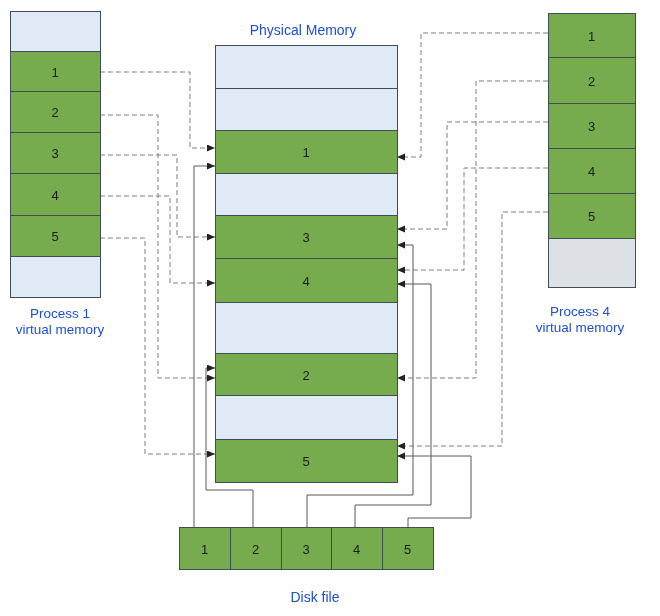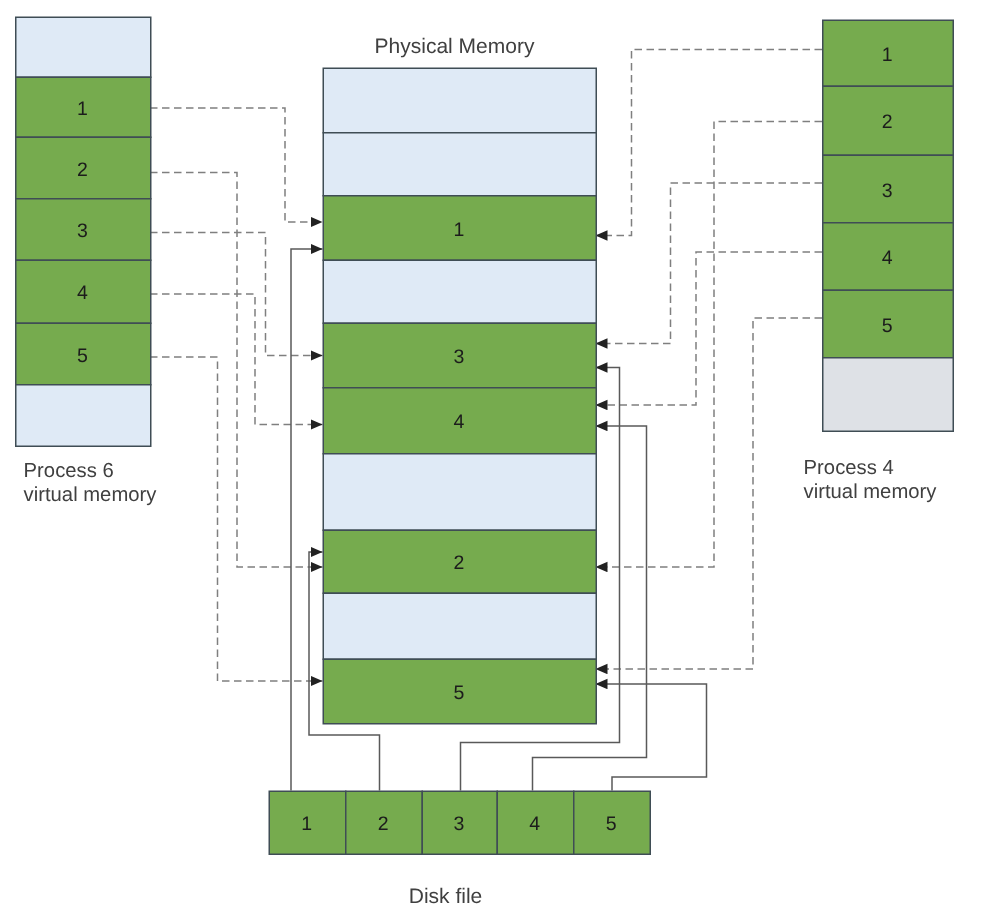--- a/index.html
+++ b/index.html
@@ -7,24 +7,24 @@
     position:relative;
     width:660px;height:616px;
     background:#ffffff;
     font-family:"Liberation Sans", sans-serif;
     overflow:hidden;
   }
   #diagram-svg{position:absolute;left:0;top:0;}
   .lbl{
     position:absolute;
     transform:translateX(-50%);
-    text-align:left;
+    text-align:center;
     font-size:13.5px;
     line-height:16px;
-    color:#404040;
+    color:#1d4ed8;
     white-space:nowrap;
     pointer-events:none;
   }
   .lbl.title{font-size:14px;}
 </style>
 </head>
 <body>
 
 <div class="canvas">
 
@@ -99,24 +99,24 @@
         <rect x="331.5" y="527.5" width="51" height="42" fill="#76ab4e" stroke="#3f4d55" stroke-width="1"></rect>
         <text x="356.5" y="549" text-anchor="middle" dominant-baseline="central" font-size="13" fill="#1c1c1c" font-family="&quot;Liberation Sans&quot;, sans-serif">4</text>
         <rect x="382.5" y="527.5" width="51" height="42" fill="#76ab4e" stroke="#3f4d55" stroke-width="1"></rect>
         <text x="407.5" y="549" text-anchor="middle" dominant-baseline="central" font-size="13" fill="#1c1c1c" font-family="&quot;Liberation Sans&quot;, sans-serif">5</text>
       </g>
   </svg>
 
   <div class="lbl title" style="left:303px; top:22px;">Physical Memory</div>
 
   <div class="lbl" style="left:60px; top:306px;">
-    <div>Process 6</div>
+    <div>Process 1</div>
     <div>virtual memory</div>
   </div>
 
   <div class="lbl" style="left:580px; top:304px;">
     <div>Process 4</div>
     <div>virtual memory</div>
   </div>
 
-  <div class="lbl title" style="left:297px; top:589px;">Disk file</div>
+  <div class="lbl title" style="left:315px; top:589px;">Disk file</div>
 
 </div>
 
 </body></html>

